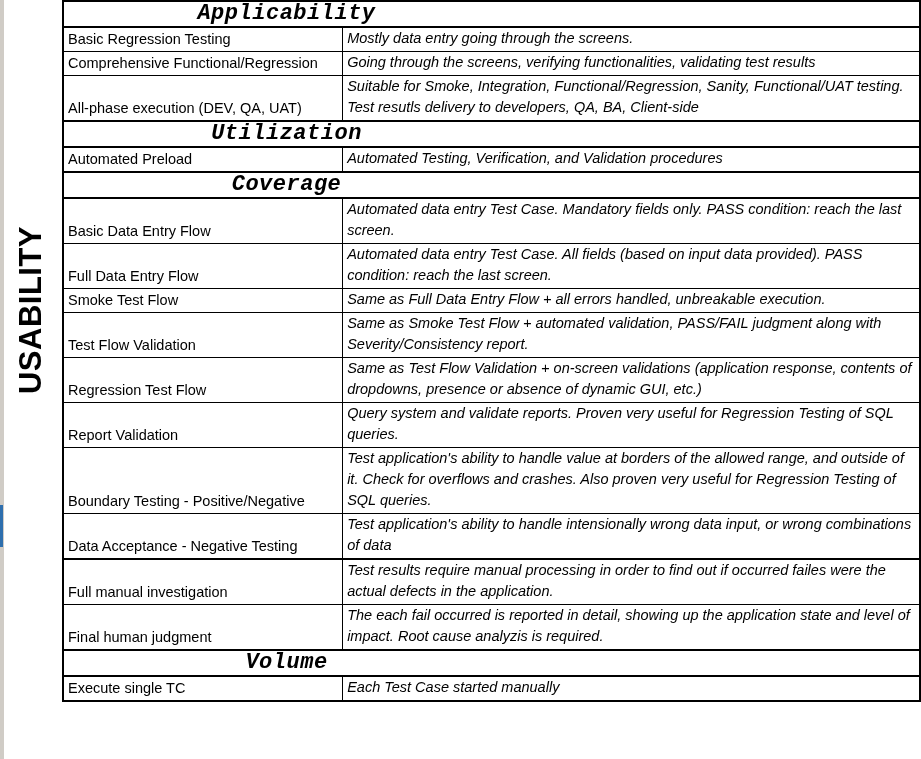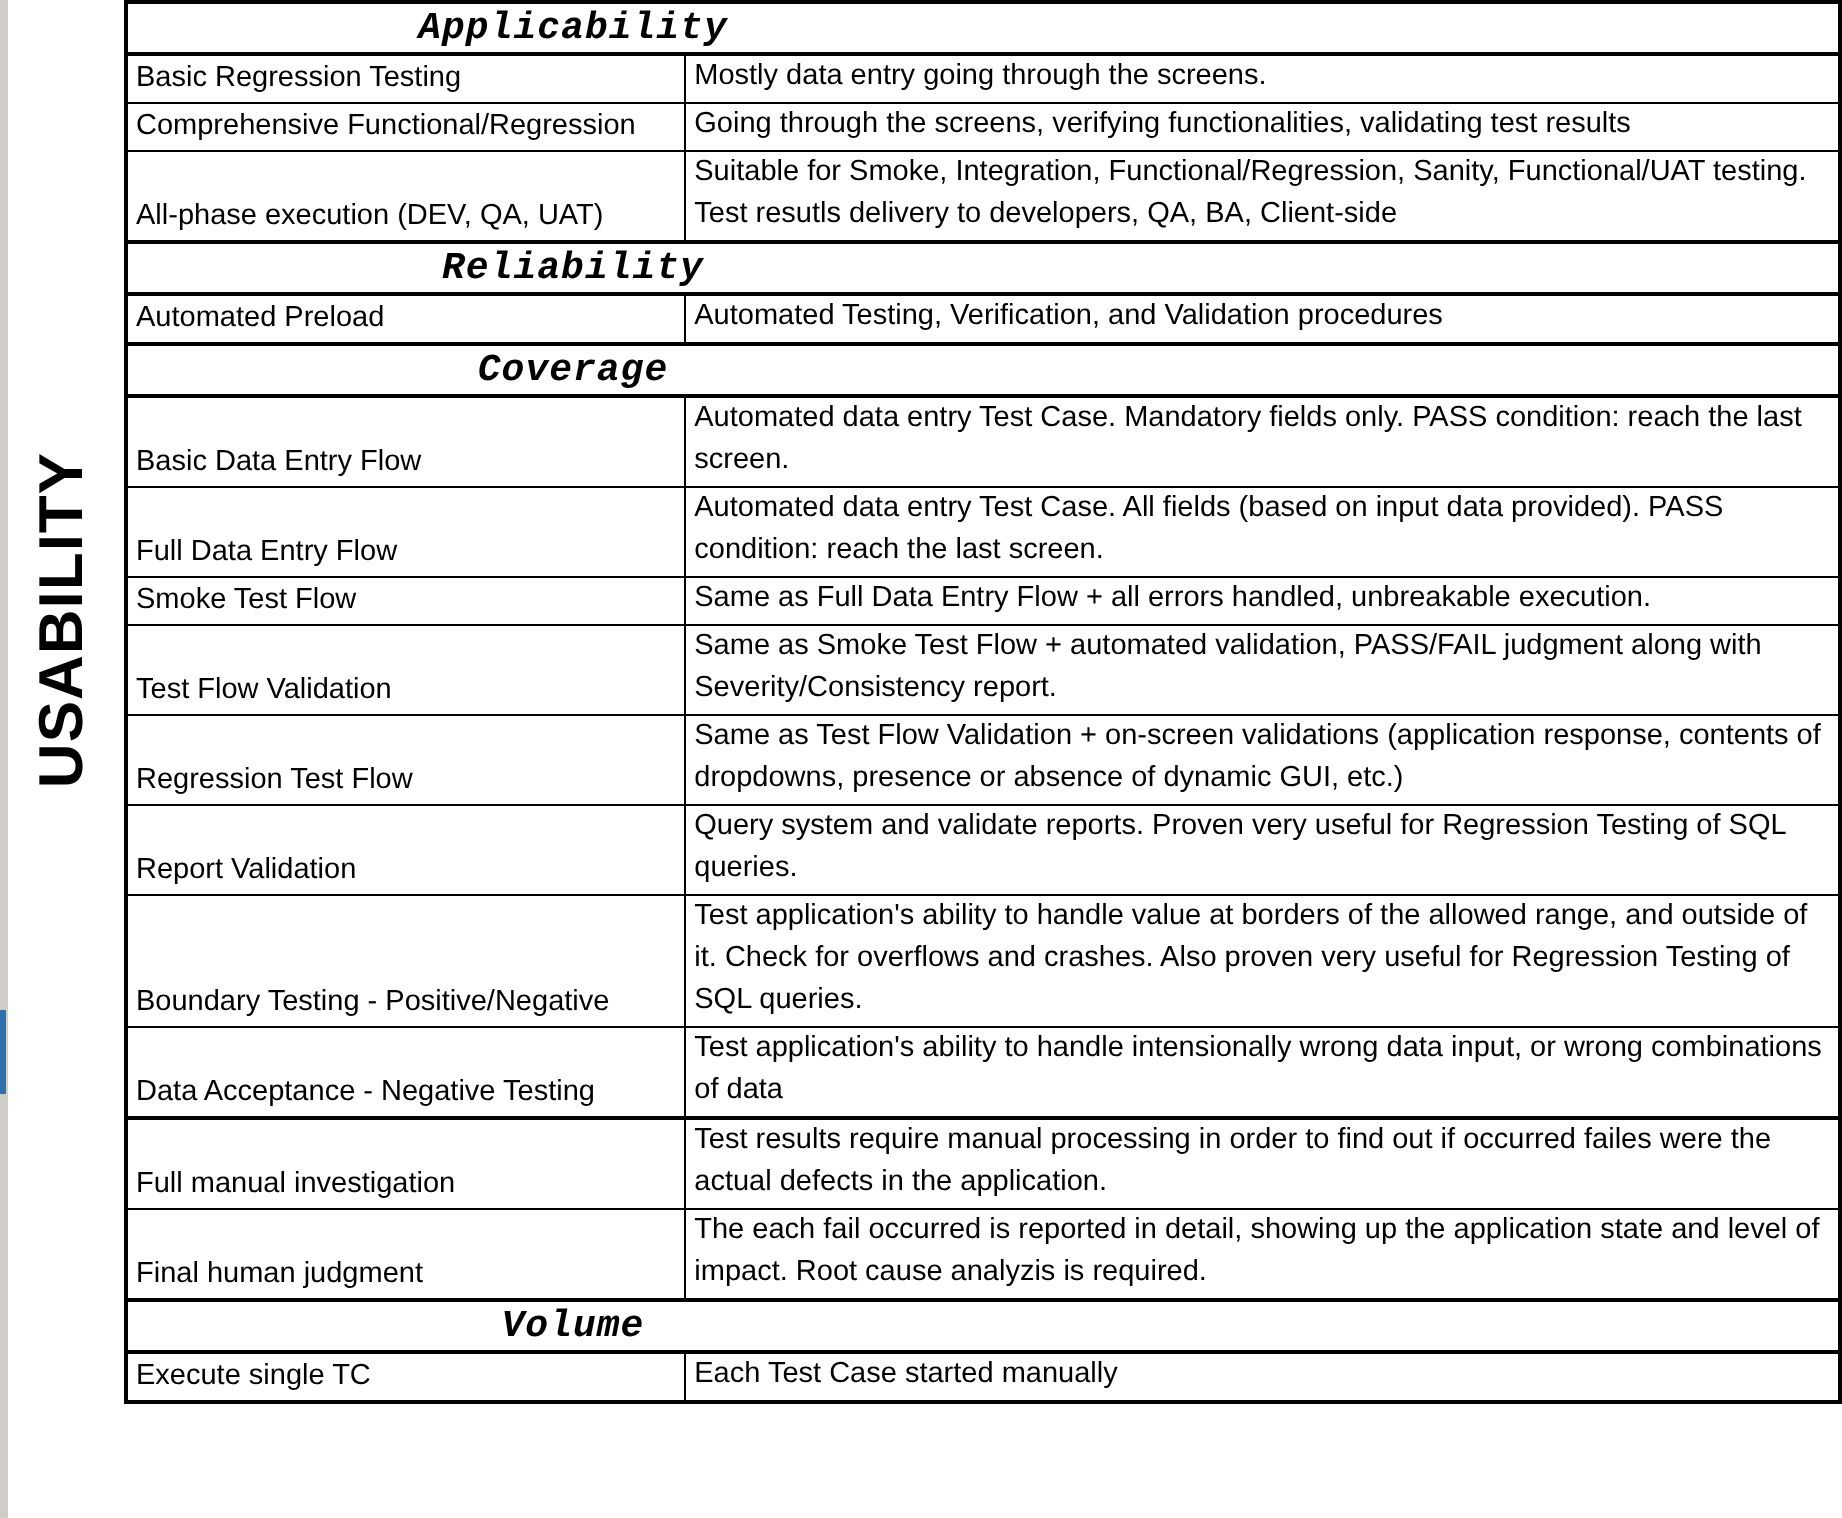--- a/index.html
+++ b/index.html
@@ -97,40 +97,41 @@
 
   
   td.lbl {
     vertical-align: bottom;
     white-space: nowrap;
     overflow: hidden;
   }
   
   td.desc {
     vertical-align: top;
+    font-style: italic;
   }
 
   
   tr.group td {
     border-left: 2px solid #000000;
     border-right: 2px solid #000000;
     border-top: 2px solid #000000;
     border-bottom: 2px solid #000000;
     padding: 0;
     height: 24px;
     vertical-align: middle;
   }
   .group-title {
     display: block;
     width: 445px;
     text-align: center;
     font-family: "Liberation Mono", monospace;
     font-weight: bold;
     font-style: italic;
-    font-size: 19px;
+    font-size: 22px;
     line-height: 22px;
     letter-spacing: 0.5px;
     color: #000000;
   }
 
   
   tr.rowafter-group td { border-top: 2px solid #c4b5fd; }
   tr.rowbefore-group td { border-bottom: 2px solid #000000; }
 
   .h1 { height: 22px; }
@@ -168,21 +169,21 @@
           <tr>
             <td class="lbl h1">Comprehensive Functional/Regression</td>
             <td class="desc h1">Going through the screens, verifying functionalities, validating test results</td>
           </tr>
           <tr class=" rowbefore-group">
             <td class="lbl h2">All-phase execution (DEV, QA, UAT)</td>
             <td class="desc h2">Suitable for Smoke, Integration, Functional/Regression, Sanity, Functional/UAT testing. Test resutls delivery to developers, QA, BA, Client-side</td>
           </tr>
           <tr class="group">
             <td colspan="2">
-              <span class="group-title">Reliability</span>
+              <span class="group-title">Utilization</span>
             </td>
           </tr>
           <tr class="rowafter-group">
             <td class="lbl h1">Automated Preload</td>
             <td class="desc h1">Automated Testing, Verification, and Validation procedures</td>
           </tr>
           <tr class="group">
             <td colspan="2">
               <span class="group-title">Coverage</span>
             </td>

